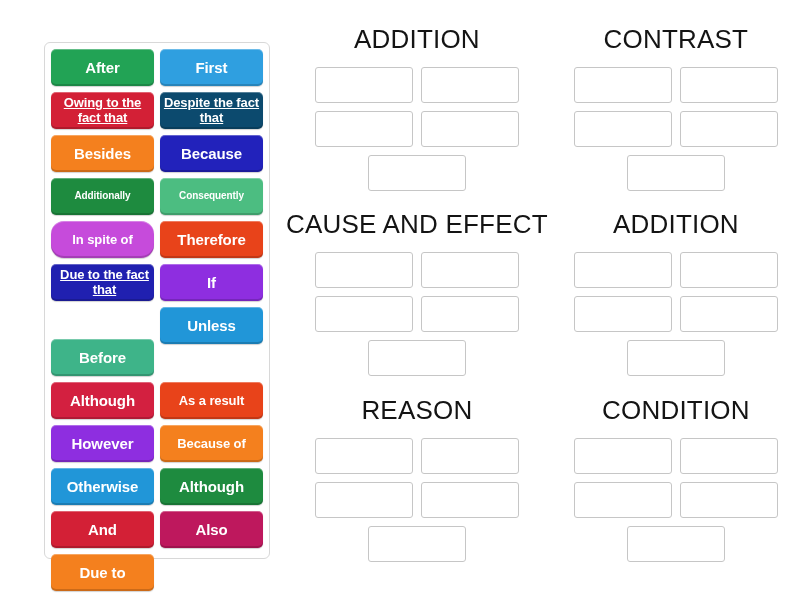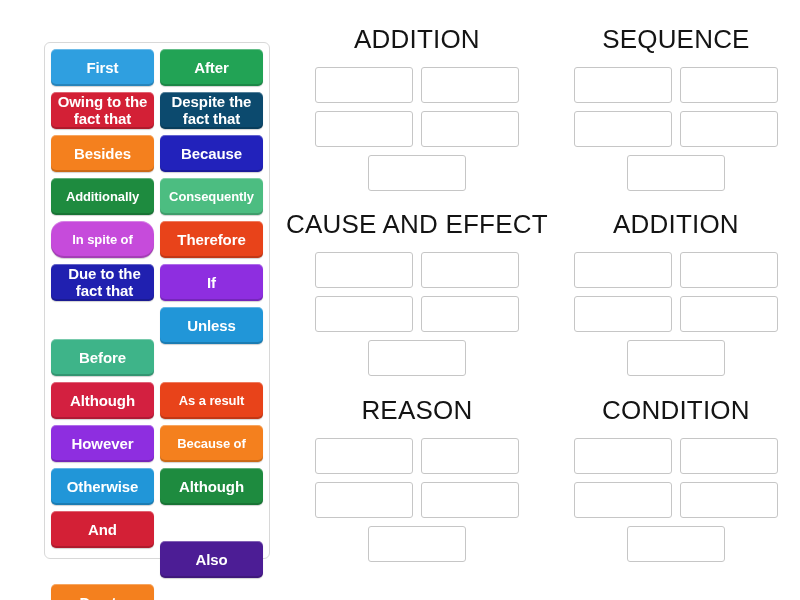--- a/index.html
+++ b/index.html
@@ -51,28 +51,29 @@
     box-sizing: border-box;
     padding: 1px 3px;
     cursor: grab;
     user-select: none;
     box-shadow: inset 0 1px 0 rgba(255,255,255,0.30),
                 inset 0 -2px 0 rgba(0,0,0,0.17),
                 0 1px 1px rgba(0,0,0,0.18);
     overflow: hidden;
   }
   .tile.two-line {
-    font-size: 15px;
+    font-size: 13px;
     line-height: 1.12;
+    text-decoration: underline;
   }
   .tile.shrink {
     font-size: 13px;
   }
   .tile.shrink-more {
-    font-size: 13px;
+    font-size: 10px;
   }
 
   
   #categories {
     position: absolute;
     left: 286px;
     top: 24px;
     width: 500px;
     height: 556px;
     display: grid;
@@ -113,59 +114,59 @@
   }
   .slot.last {
     
   }
 </style>
 </head>
 <body>
 
 <div id="tile-tray">
   <div id="tile-grid">
+      <div class="tile" style="background: rgb(34, 163, 85);">After</div>
       <div class="tile" style="background: rgb(47, 159, 224);">First</div>
-      <div class="tile" style="background: rgb(34, 163, 85);">After</div>
       <div class="tile two-line" style="background: rgb(211, 32, 54);">Owing to the fact that</div>
       <div class="tile two-line" style="background: #0c4a6e;">Despite the fact that</div>
       <div class="tile" style="background: rgb(244, 128, 30);">Besides</div>
       <div class="tile" style="background: rgb(34, 34, 187);">Because</div>
       <div class="tile shrink-more" style="background: rgb(30, 139, 63);">Additionally</div>
       <div class="tile shrink-more" style="background: rgb(76, 189, 129);">Consequently</div>
       <div class="tile shrink" style="background: rgb(198, 75, 219); border-radius: 13px;">In spite of</div>
       <div class="tile" style="background: rgb(232, 67, 26);">Therefore</div>
       <div class="tile two-line" style="background: rgb(32, 32, 176); padding-left: 7px;">Due to the fact that</div>
       <div class="tile" style="background: rgb(142, 46, 224);">If</div>
       <div class="tile" style="background: rgb(62, 180, 137); margin-top: 32px;">Before</div>
       <div class="tile" style="background: rgb(33, 150, 216);">Unless</div>
       <div class="tile" style="background: rgb(211, 32, 64);">Although</div>
       <div class="tile shrink" style="background: rgb(232, 67, 26);">As a result</div>
       <div class="tile" style="background: rgb(142, 46, 224);">However</div>
       <div class="tile shrink" style="background: rgb(244, 128, 30);">Because of</div>
       <div class="tile" style="background: rgb(33, 150, 216); text-align: right;">Otherwise</div>
       <div class="tile" style="background: rgb(30, 139, 63);">Although</div>
       <div class="tile" style="background: rgb(211, 32, 54);">And</div>
-      <div class="tile" style="background: #4c1d95; margin-top: 30px;">Also</div>
+      <div class="tile" style="background: #be185d;">Also</div>
       <div class="tile" style="background: rgb(244, 128, 30);">Due to</div>
     </div>
 </div>
 
 <div id="categories">
     <div class="category">
       <div class="category-title">ADDITION</div>
       <div class="slot-grid">
         <div class="slot"></div>
         <div class="slot"></div>
         <div class="slot"></div>
         <div class="slot"></div>
         <div class="slot last"></div>
       </div>
     </div>
     <div class="category">
-      <div class="category-title">SEQUENCE</div>
+      <div class="category-title">CONTRAST</div>
       <div class="slot-grid">
         <div class="slot"></div>
         <div class="slot"></div>
         <div class="slot"></div>
         <div class="slot"></div>
         <div class="slot last"></div>
       </div>
     </div>
     <div class="category">
       <div class="category-title">CAUSE AND EFFECT</div>

